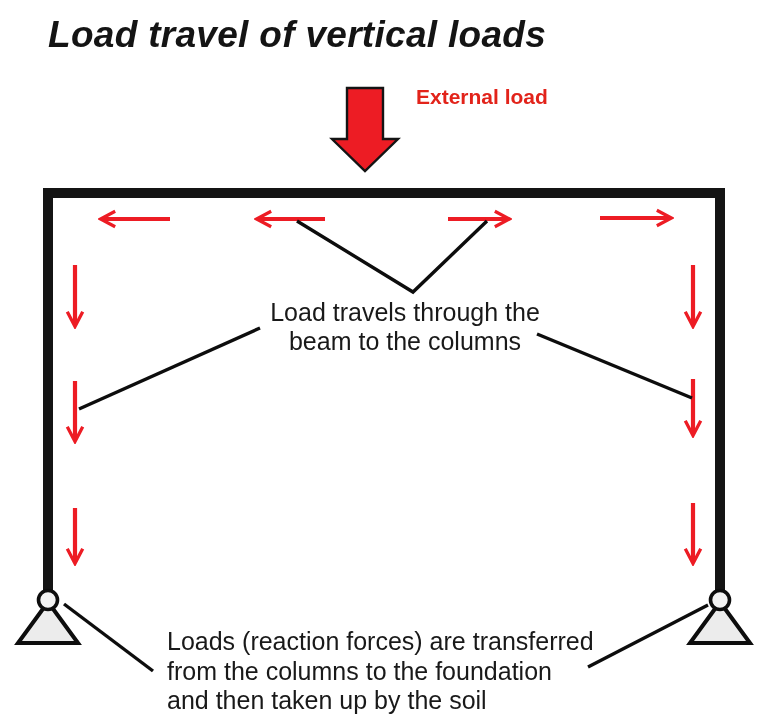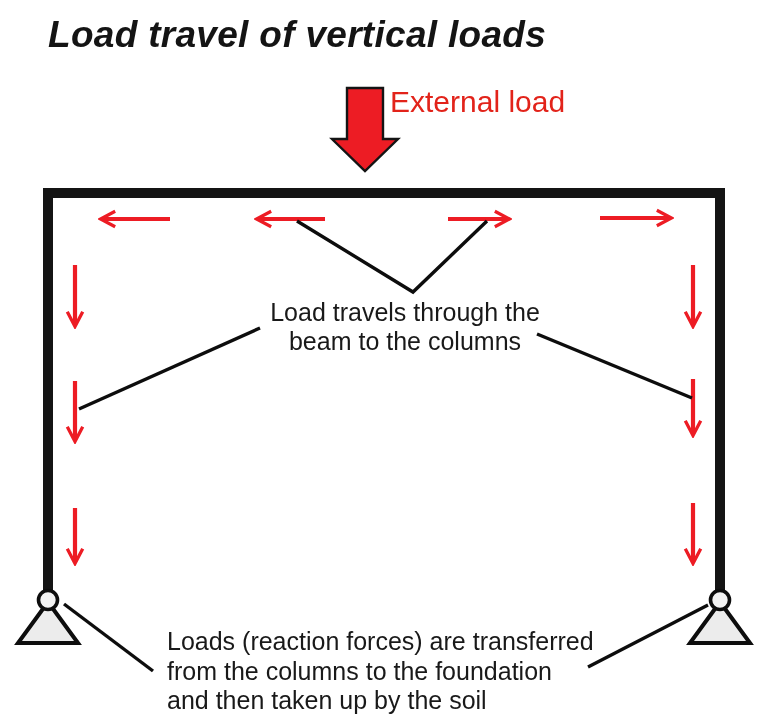--- a/index.html
+++ b/index.html
@@ -18,22 +18,22 @@
     color:var(--ink);
     border-radius:6px;
   }
   .diagram-svg{position:absolute;left:0;top:0;}
   .page-title{
     position:absolute;left:48px;top:14px;
     font-size:37px;font-weight:700;font-style:italic;
     letter-spacing:.3px;color:var(--ink);white-space:nowrap;
   }
   .external-label{
-    position:absolute;left:390px;top:85px;
-    font-size:30px;font-weight:400;color:var(--text-red);
+    position:absolute;left:416px;top:85px;
+    font-size:21px;font-weight:700;color:var(--text-red);
     white-space:nowrap;
   }
   .note{position:absolute;font-size:25px;line-height:29px;color:#191919;}
   .beam-note{left:405px;top:298px;transform:translateX(-50%);text-align:center;white-space:nowrap;}
   .foundation-note{left:167px;top:627px;text-align:left;white-space:nowrap;line-height:29.5px;}
   .frame-stroke{stroke:var(--ink);stroke-width:10;fill:none;}
   .red-arrow{stroke:var(--arrow-red);stroke-width:4.2;fill:none;}
   .pointer-line{stroke:#0d0d0d;stroke-width:3.4;fill:none;}
   .support-tri{fill:var(--support-fill);stroke:#0d0d0d;stroke-width:4;stroke-linejoin:miter;}
   .support-pin{fill:#f2f2f2;stroke:#0d0d0d;stroke-width:3.6;}

